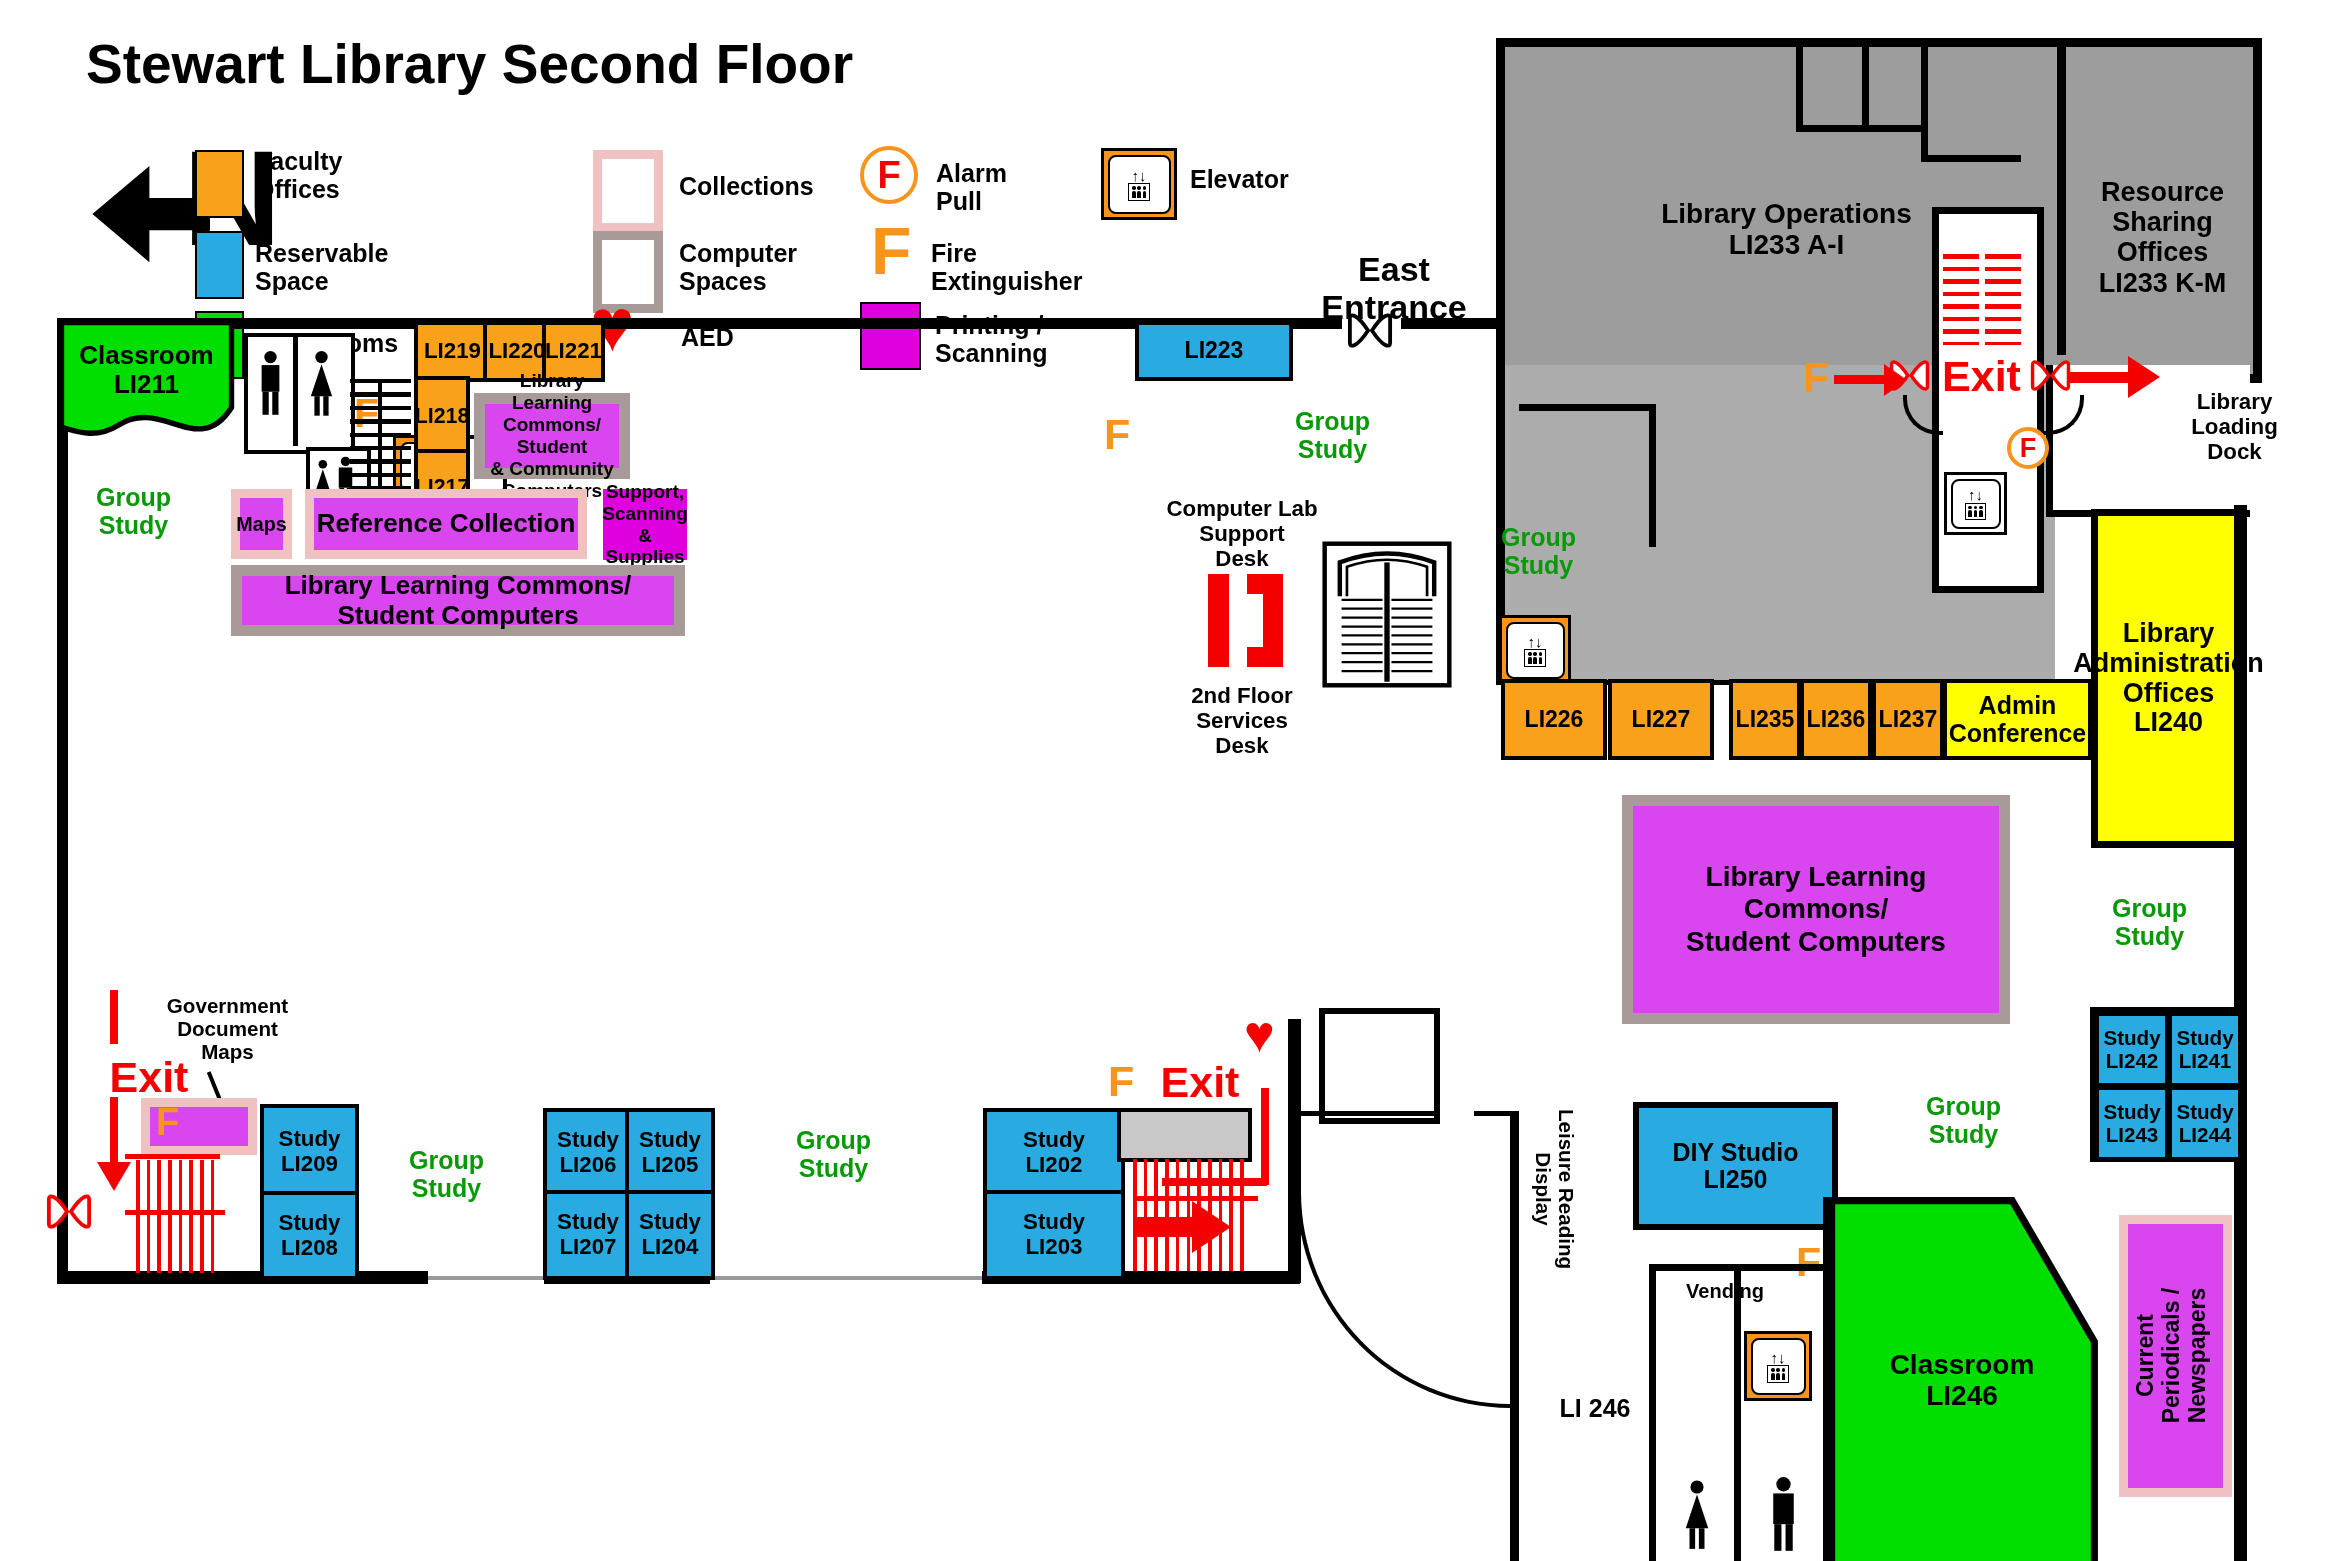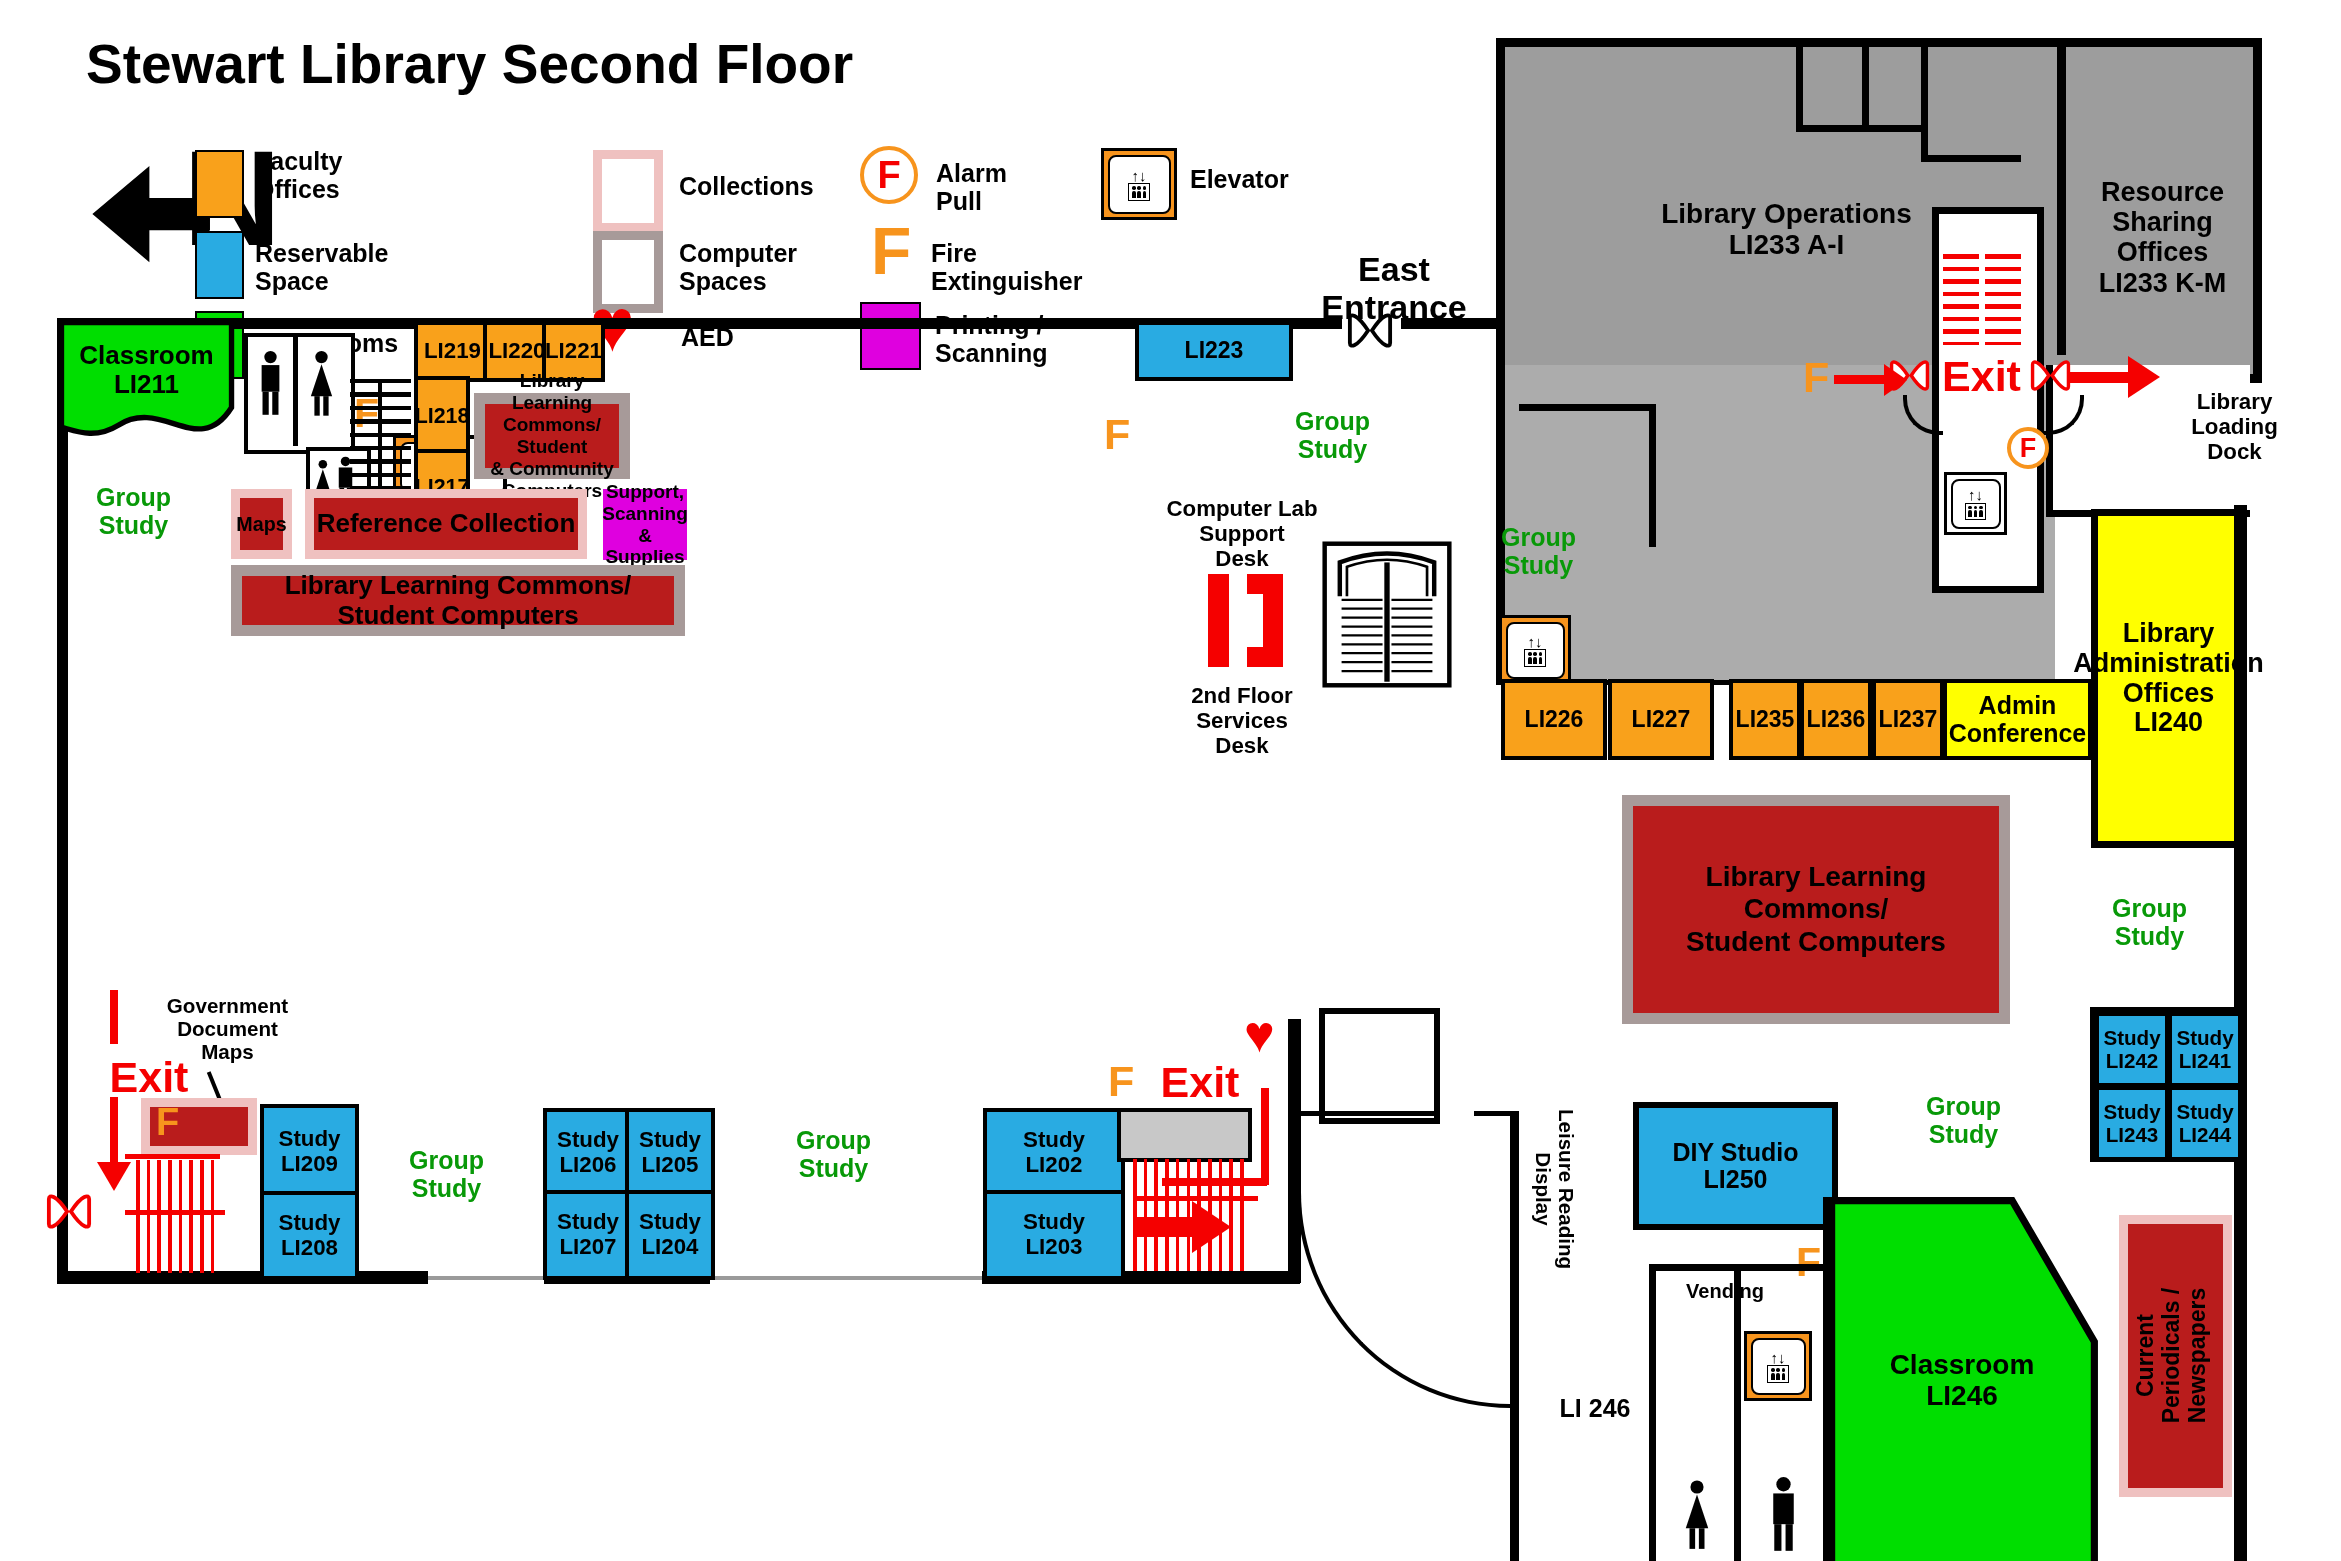--- a/index.html
+++ b/index.html
@@ -7,21 +7,21 @@
   #map{position:relative;width:2342px;height:1561px;background:#fff;overflow:hidden}
   .a{position:absolute}
   .rm{position:absolute;border:4.5px solid #000;display:flex;flex-direction:column;justify-content:center;align-items:center;text-align:center;line-height:1.1}
   .orange{background:#F9A11B}.blue{background:#29ABE2}.green{background:#00DE00}.yellow{background:#FFFF00}
   .wall{position:absolute;background:#000}
   .thin{background:#9a9a9a}
   .txt{position:absolute;text-align:center;line-height:1.12}
   .gs{color:#089908;font-size:25px}
   .redtx{color:#F50000}
   .orf{position:absolute;color:#F7941D;font-weight:bold}
-  .box{position:absolute;background:#b91c1c;display:flex;flex-direction:column;justify-content:center;align-items:center;text-align:center;line-height:1.15}
+  .box{position:absolute;background:#d946ef;display:flex;flex-direction:column;justify-content:center;align-items:center;text-align:center;line-height:1.15}
   .pinkb{border:9.8px solid #EFC1C0}
   .taupeb{border:11.6px solid #A79A99}
   .stH{background:repeating-linear-gradient(180deg,#000 0 4.5px,transparent 4.5px 13.4px)}
   .stHr{background:repeating-linear-gradient(180deg,#F50000 0 4.5px,transparent 4.5px 12.5px)}
   .stVr{background:repeating-linear-gradient(90deg,#F50000 0 3.6px,transparent 3.6px 10.7px)}
   .elev{position:absolute;border:3.6px solid #000;padding:3.6px;display:flex}
   .elev.of{background:#F7941D}
   .elev.wf{background:#fff}
   .einner{flex:1;background:#fff;border:2.7px solid #000;border-radius:8px;display:flex;flex-direction:column;justify-content:center;align-items:center;line-height:1}
   .einner .ar{font-size:15px}

